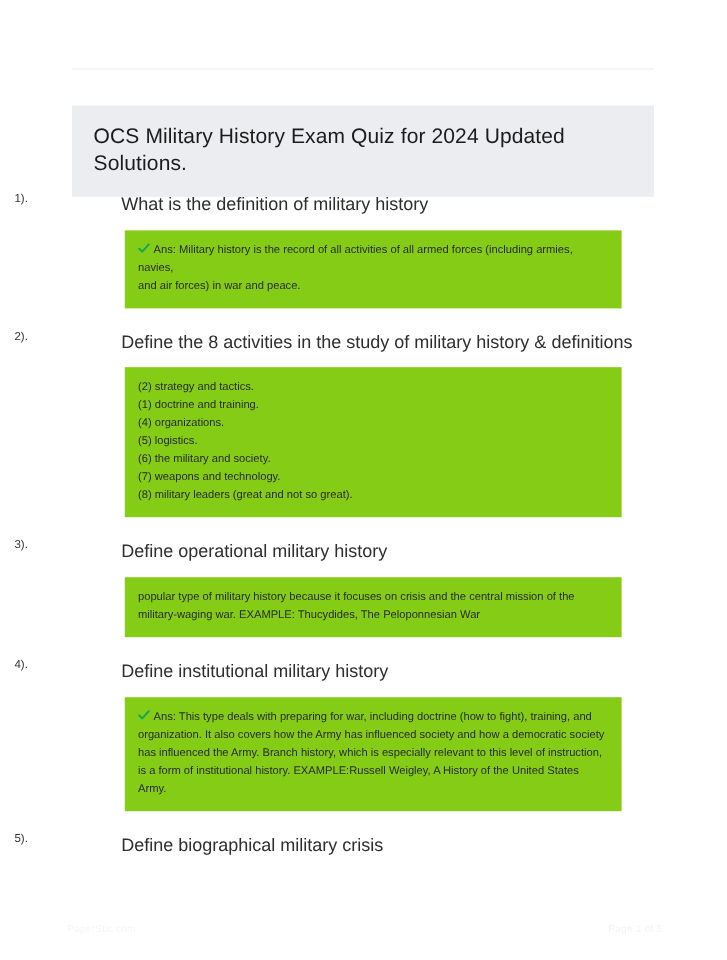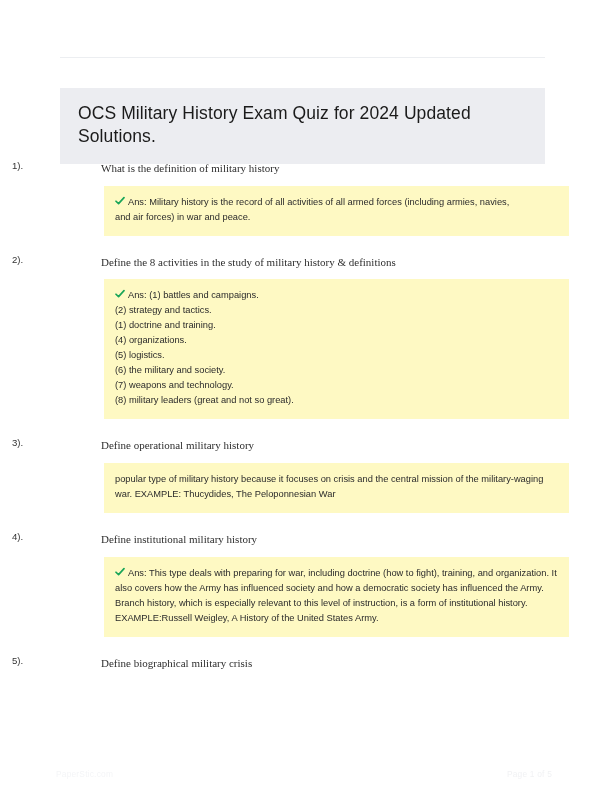--- a/index.html
+++ b/index.html
@@ -75,33 +75,32 @@
     left: 12px;
     top: 0;
     width: 50px;
     text-align: left;
     font-size: 9.6px;
     color: #333333;
   }
 
   .qtext {
     display: block;
-    font-size: 11px;
+    font-size: 15px;
     line-height: 1.5;
     color: #2e2e2e;
     padding-left: 29px;
-    font-family: Liberation Serif, serif;
   }
 
   
   .answer {
     margin: 9px 0 0 104px;
-    width: 465px;
+    width: 414px;
     box-sizing: border-box;
-    background: #fef9c3;
+    background: #84cc16;
     padding: 9px 12px 11px 11px;
     font-size: 9.3px;
     line-height: 1.62;
     color: #2b2b2b;
   }
 
   .answer .line {
     display: block;
   }
 
@@ -162,23 +161,20 @@
               </svg></span><span>Ans: Military history is the record of all activities of all armed forces (including armies, navies,</span></span>
           <span class="line"><span>and air forces) in war and peace.</span></span>
         </div>
       </div>
       <div class="qitem">
         <div class="qhead">
           <span class="qnum">2).</span>
           <span class="qtext">Define the 8 activities in the study of military history &amp; definitions</span>
         </div>
         <div class="answer">
-          <span class="line"><span class="check"><svg viewBox="0 0 12 12" width="10" height="10" aria-hidden="true">
-                <path d="M1.2 6.3 L4.3 9.2 L10.8 2.0" fill="none" stroke="#18a558" stroke-width="2.0" stroke-linecap="round" stroke-linejoin="round"></path>
-              </svg></span><span>Ans: (1) battles and campaigns.</span></span>
           <span class="line"><span>(2) strategy and tactics.</span></span>
           <span class="line"><span>(1) doctrine and training.</span></span>
           <span class="line"><span>(4) organizations.</span></span>
           <span class="line"><span>(5) logistics.</span></span>
           <span class="line"><span>(6) the military and society.</span></span>
           <span class="line"><span>(7) weapons and technology.</span></span>
           <span class="line"><span>(8) military leaders (great and not so great).</span></span>
         </div>
       </div>
       <div class="qitem">

